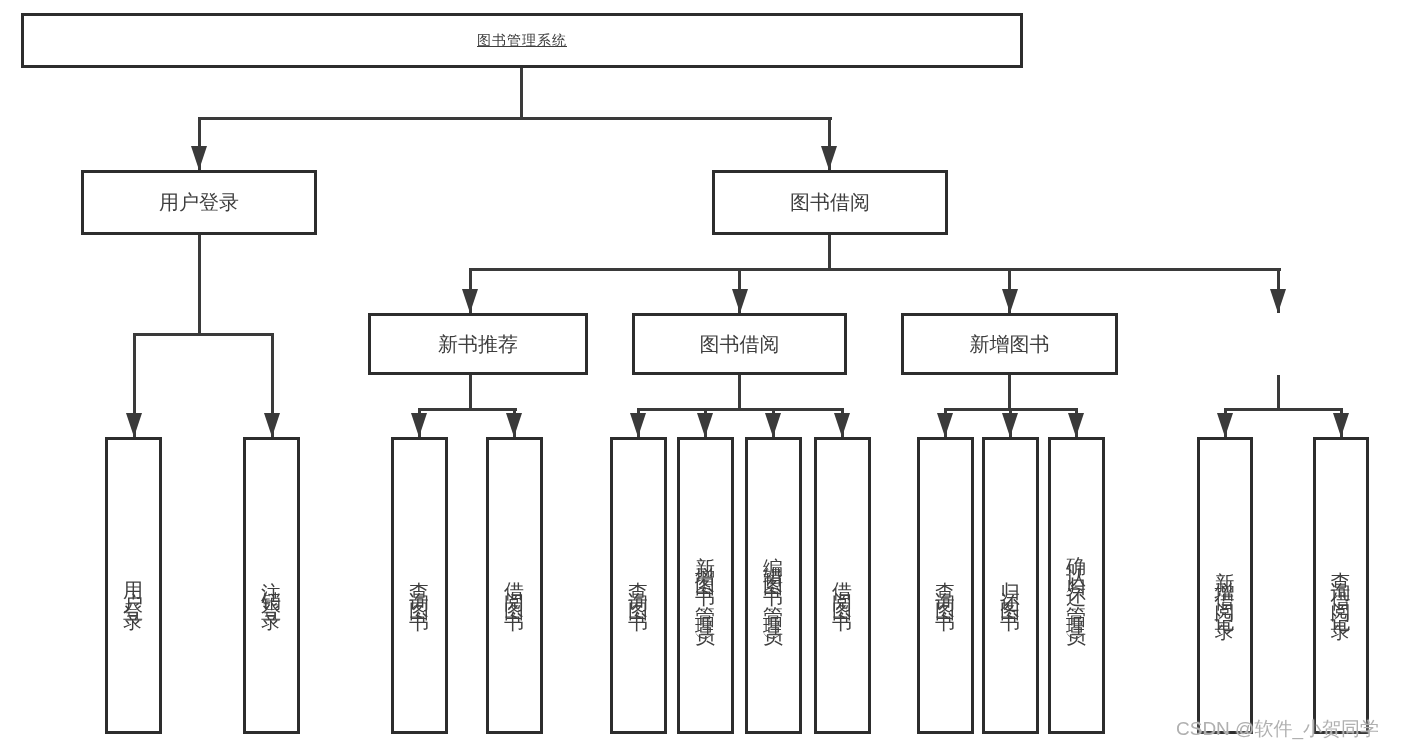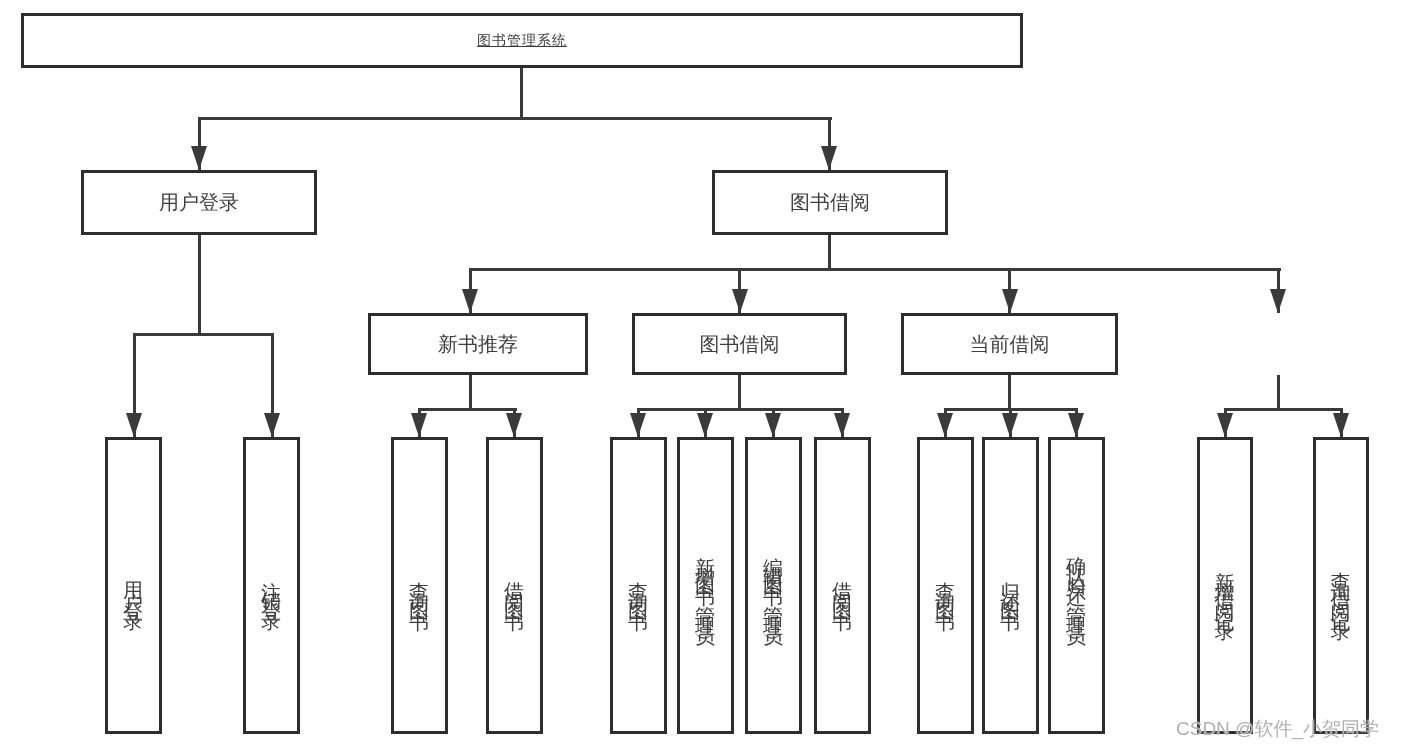--- a/index.html
+++ b/index.html
@@ -53,21 +53,21 @@
     <span>图书借阅</span>
   </div>
 
   <div class="node" style="left:368px;top:313px;width:220px;height:62px">
     <span>新书推荐</span>
   </div>
   <div class="node" style="left:632px;top:313px;width:215px;height:62px">
     <span>图书借阅</span>
   </div>
   <div class="node" style="left:901px;top:313px;width:217px;height:62px">
-    <span>当前借阅</span>
+    <span>新增图书</span>
   </div>
 
   <div class="node leaf" style="left:105px;top:437px;width:57px;height:297px">
     <span>用户登录</span>
   </div>
   <div class="node leaf" style="left:243px;top:437px;width:57px;height:297px">
     <span>注销登录</span>
   </div>
 
   <div class="node leaf" style="left:391px;top:437px;width:57px;height:297px">

